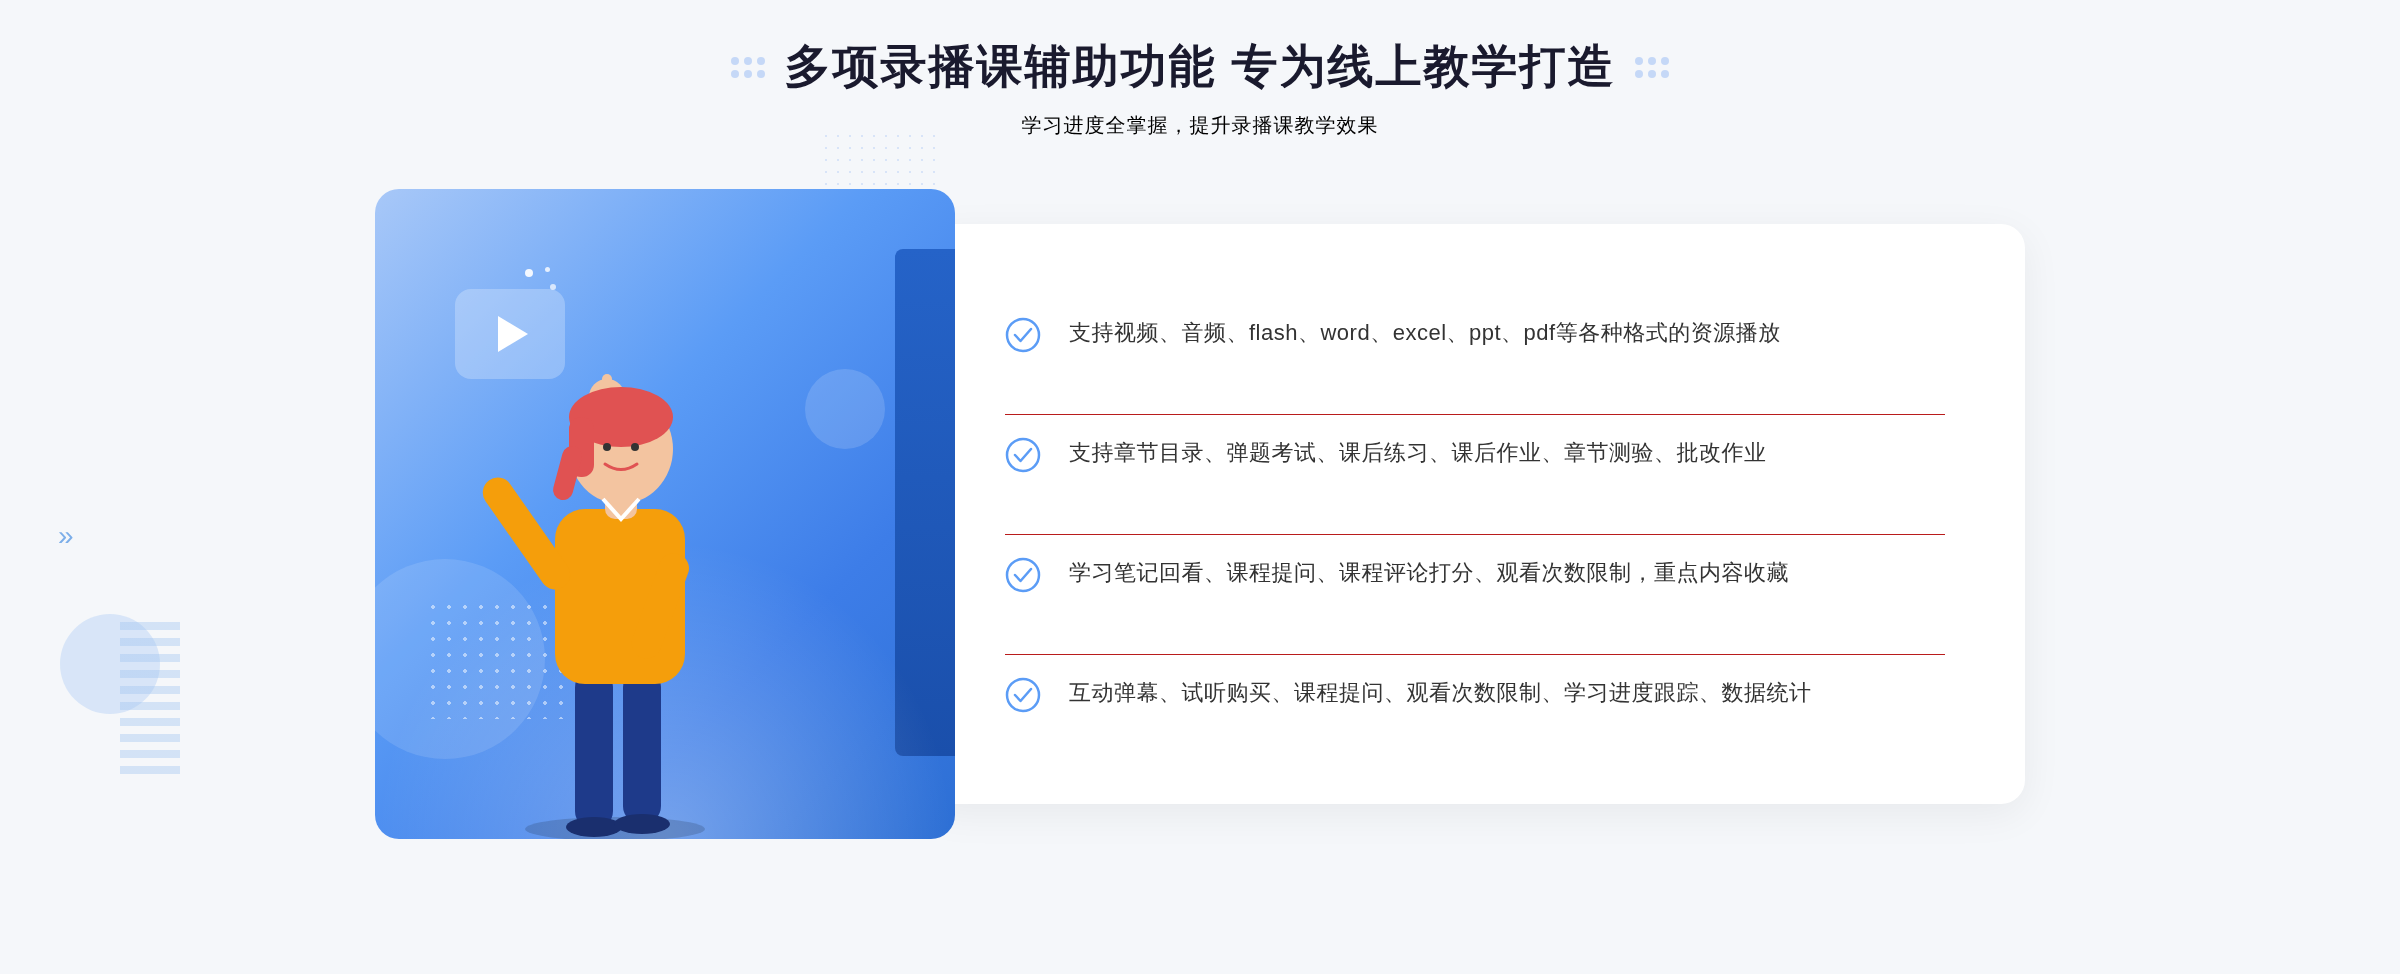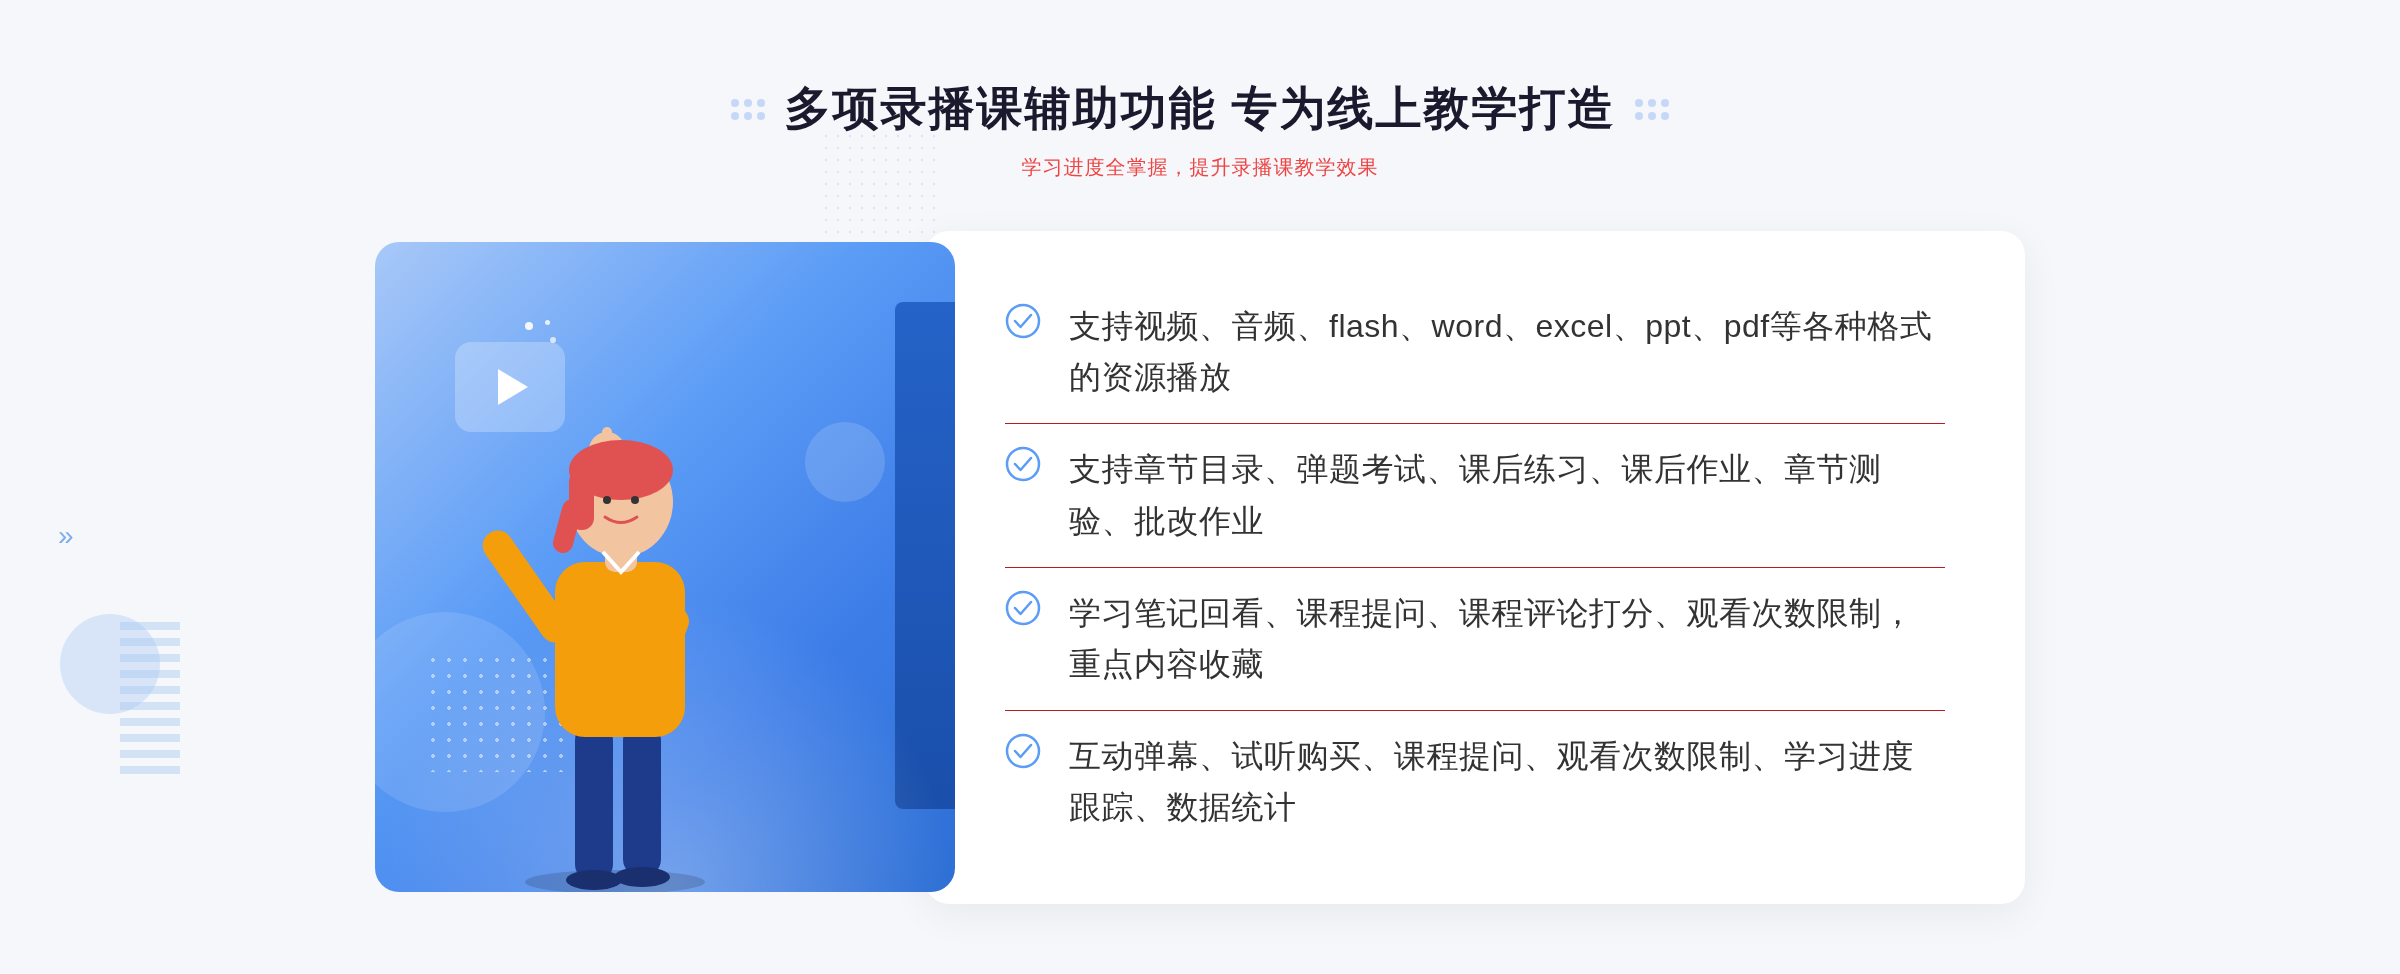--- a/index.html
+++ b/index.html
@@ -33,24 +33,23 @@
     }
 
     .dot-pattern-bottom-right {
       bottom: 200px;
       right: 820px;
     }
 
     
     .header {
       text-align: center;
-      padding-top: 50px;
+      padding-top: 36px;
       padding-bottom: 20px;
       position: relative;
-      margin-top: 28px;
     }
 
     .header-title-wrap {
       display: flex;
       align-items: center;
       justify-content: center;
       gap: 20px;
     }
 
     .header-dots {
@@ -69,21 +68,21 @@
 
     .header-title {
       font-size: 46px;
       font-weight: 600;
       color: #1a1a2e;
       letter-spacing: 2px;
     }
 
     .header-subtitle {
       font-size: 20px;
-      color: #ef4444;
+      color: #000000;
       margin-top: 14px;
       letter-spacing: 1px;
     }
 
     
     .main-content {
       display: flex;
       align-items: center;
       justify-content: center;
       padding: 0 200px;
@@ -218,21 +217,21 @@
       flex-shrink: 0;
       margin-top: 2px;
     }
 
     .check-icon svg {
       width: 36px;
       height: 36px;
     }
 
     .feature-text {
-      font-size: 32px;
+      font-size: 22px;
       color: #333;
       line-height: 1.6;
       letter-spacing: 0.5px;
     }
 
     
     .side-circle-left {
       position: absolute;
       left: 60px;
       bottom: 260px;

